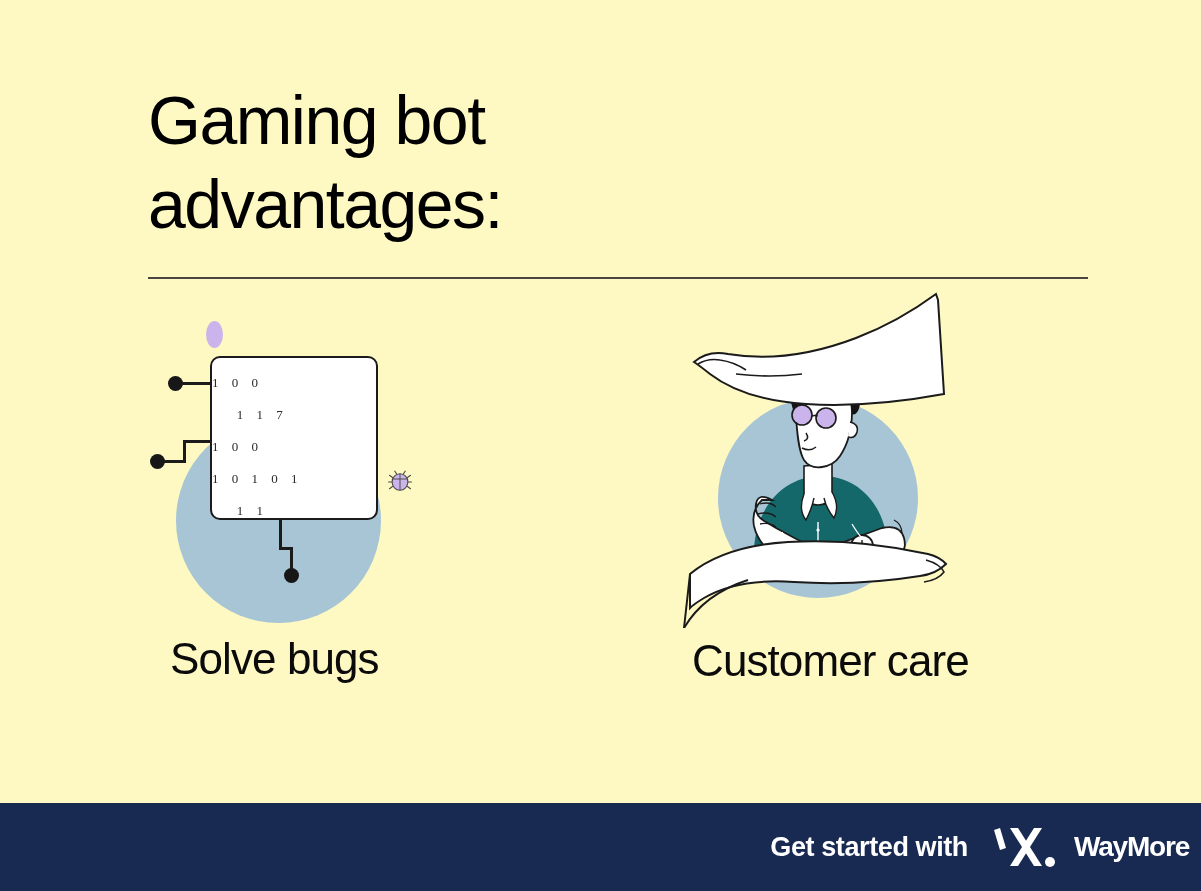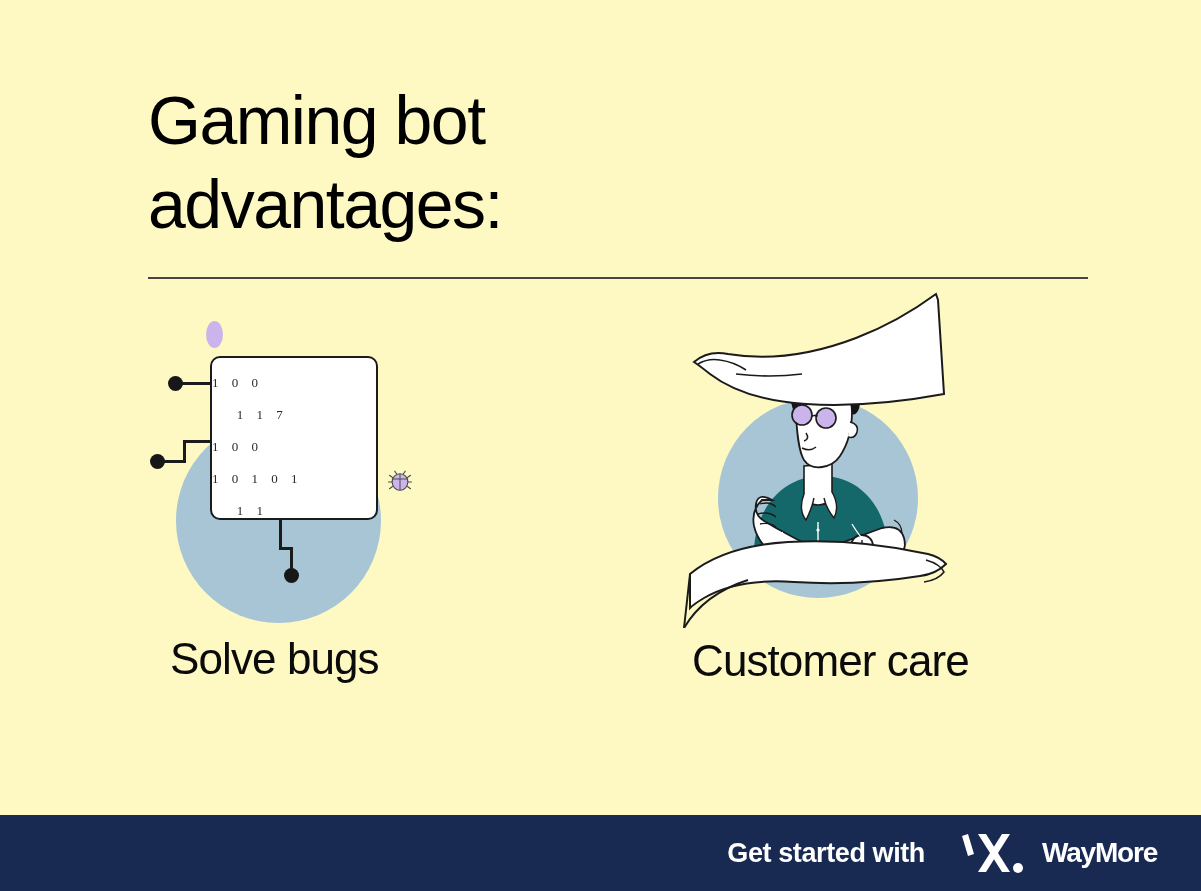--- a/index.html
+++ b/index.html
@@ -155,28 +155,27 @@
     width: 300px;
     height: 340px;
   }
 
   
   .footer {
     position: absolute;
     left: 0;
     right: 0;
     bottom: 0;
-    height: 76px;
+    height: 88px;
     background: #182a52;
     display: flex;
     align-items: center;
     justify-content: flex-end;
-    padding-right: 44px;
+    padding-right: 12px;
     box-sizing: border-box;
-    gap: 11px;
   }
   .footer-cta {
     color: #ffffff;
     font-size: 27px;
     letter-spacing: -0.4px;
     font-weight: 700;
     margin-right: 22px;
   }
   .brand {
     display: flex;

